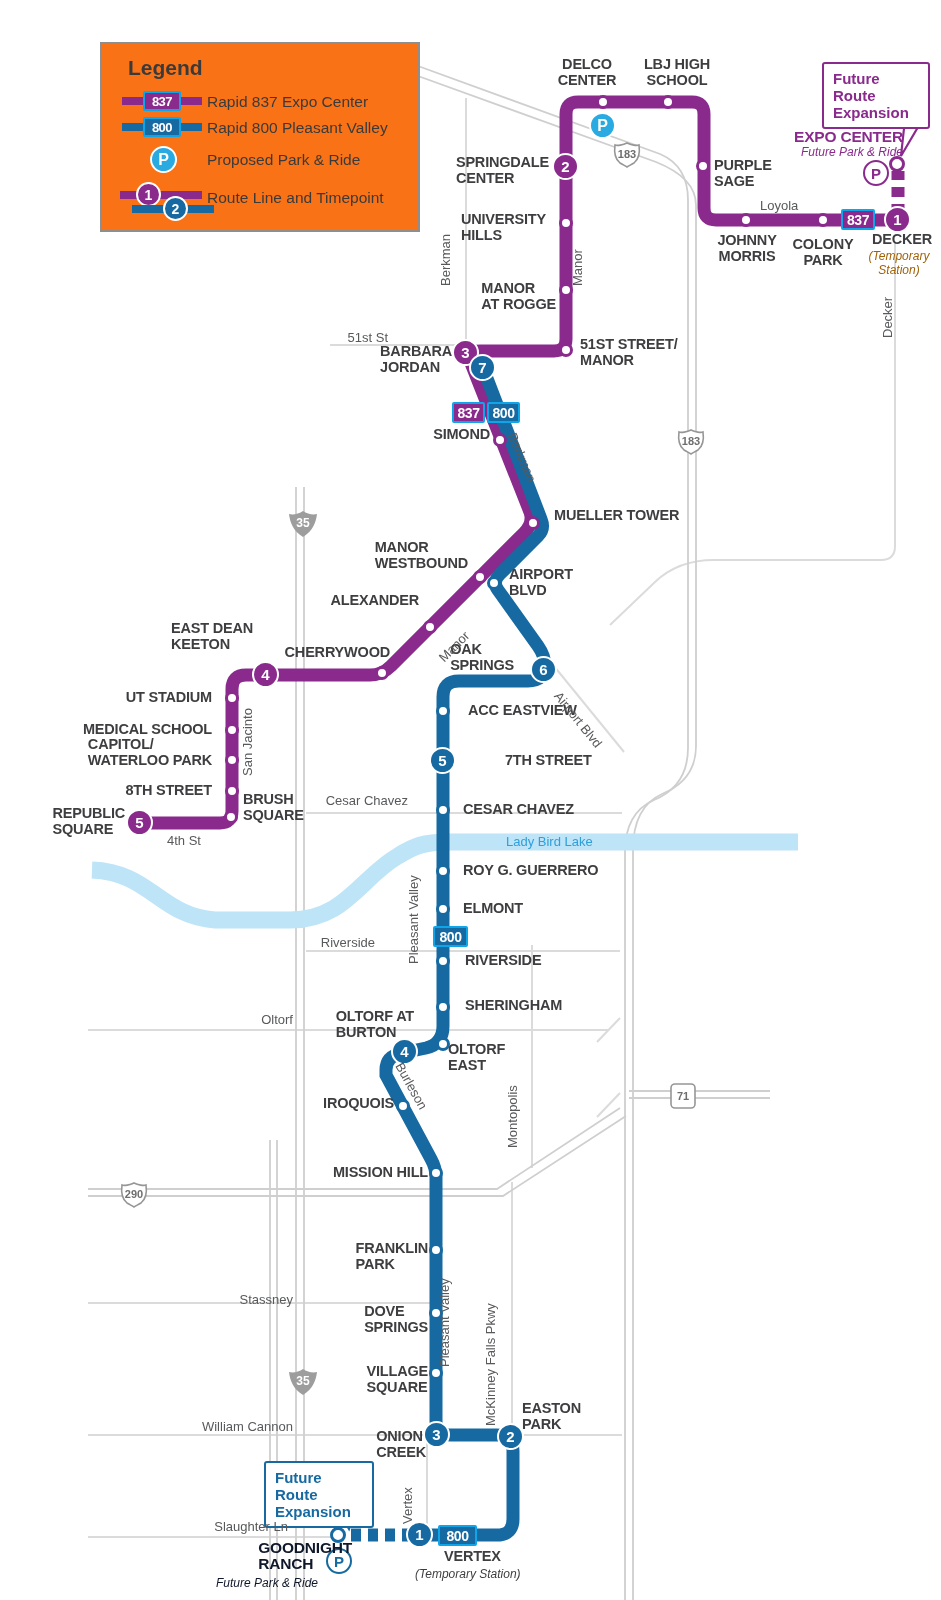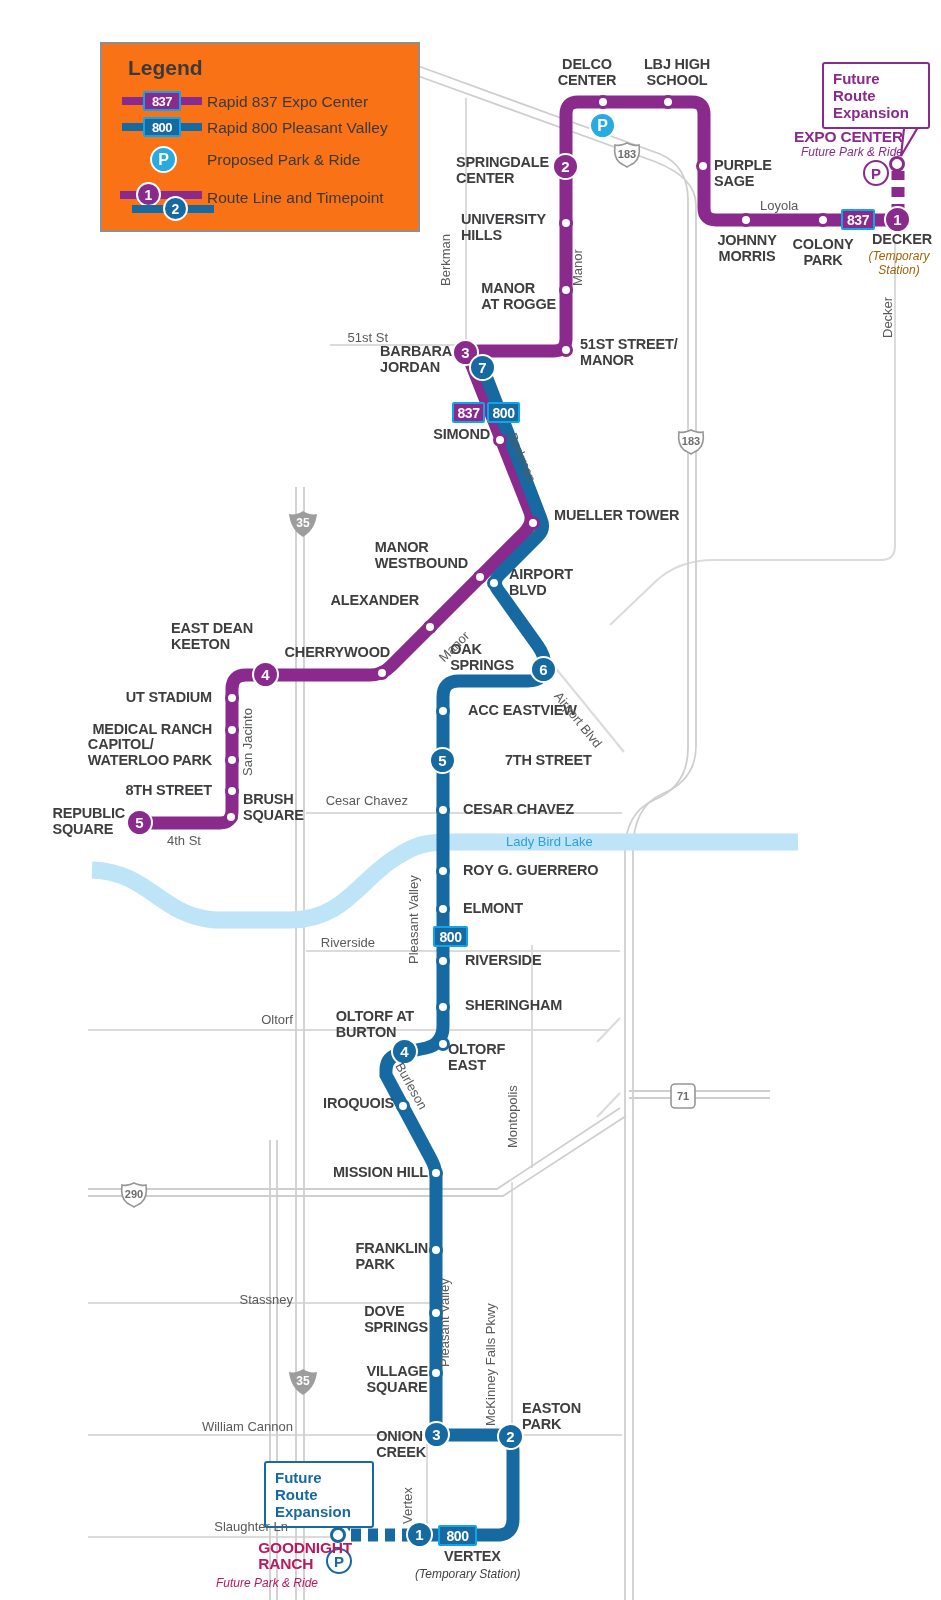--- a/index.html
+++ b/index.html
@@ -33,21 +33,21 @@
   .badge.p{background:#8A2A8D;}
   .badge.b{background:#176AA1;}
   .psolid{position:absolute;width:27px;height:27px;border-radius:50%;background:#29AAE1;border:2px solid #fff;color:#fff;font-weight:bold;font-size:16px;display:flex;align-items:center;justify-content:center;box-sizing:border-box;}
   .pout{position:absolute;width:26px;height:26px;border-radius:50%;background:#fff;font-weight:bold;font-size:15px;display:flex;align-items:center;justify-content:center;box-sizing:border-box;}
   .pout.p{border:2.5px solid #8A2A8D;color:#8A2A8D;}
   .pout.b{border:2.5px solid #176AA1;color:#176AA1;}
   .callout{position:absolute;background:#fff;border-radius:3px;font-weight:bold;font-size:15px;line-height:17px;padding:6px 9px;white-space:pre-line;box-sizing:border-box;}
   .callout.p{border:2.5px solid #8A2A8D;color:#8A2A8D;}
   .callout.b{border:2.5px solid #176AA1;color:#176AA1;}
   .termP{color:#8A2A8D;}
-  .termB{color:#be185d;}
+  .termB{color:#0f172a;}
   .sub{position:absolute;font-style:italic;font-size:12px;line-height:13.5px;white-space:pre-line;}
   #legend{position:absolute;left:100px;top:42px;width:320px;height:190px;border:2px solid #8E8E8E;background:#f97316;box-sizing:border-box;}
   #legend .title{position:absolute;left:26px;top:12px;font-size:21px;font-weight:bold;color:#3A3A3A;}
   #legend .txt{position:absolute;left:105px;font-size:15.5px;color:#3A3A3A;}
   #legend .bar{position:absolute;height:8px;width:80px;}
   #legend .bar.p{background:#8A2A8D;}
   #legend .bar.b{background:#176AA1;}
   #legend .lbadge{position:absolute;width:38px;height:20px;font-size:13px;}
   #legend .ltp{position:absolute;width:25px;height:25px;font-size:14px;}
   .lakelbl{position:absolute;font-size:13px;color:#2F9FD9;}
@@ -231,21 +231,21 @@
   <div class="sl" style="left:554px;top:508px;">MUELLER TOWER</div>
   <div class="sl r" style="right:473px;top:540px;">MANOR
 WESTBOUND</div>
   <div class="sl" style="left:509px;top:567px;">AIRPORT
 BLVD</div>
   <div class="sl r" style="right:522px;top:593px;">ALEXANDER</div>
   <div class="sl r" style="right:551px;top:645px;">CHERRYWOOD</div>
   <div class="sl r" style="right:688px;top:621px;">EAST DEAN
 KEETON</div>
   <div class="sl r" style="right:729px;top:690px;">UT STADIUM</div>
-  <div class="sl r" style="right:729px;top:722px;">MEDICAL RANCH</div>
+  <div class="sl r" style="right:729px;top:722px;">MEDICAL SCHOOL</div>
   <div class="sl r" style="right:729px;top:737px;">CAPITOL/
 WATERLOO PARK</div>
   <div class="sl r" style="right:729px;top:783px;">8TH STREET</div>
   <div class="sl r" style="right:816px;top:806px;">REPUBLIC
 SQUARE</div>
   <div class="sl" style="left:243px;top:792px;">BRUSH
 SQUARE</div>
   <div class="sl r" style="right:427px;top:642px;">OAK
 SPRINGS</div>
   <div class="sl" style="left:468px;top:703px;">ACC EASTVIEW</div>

